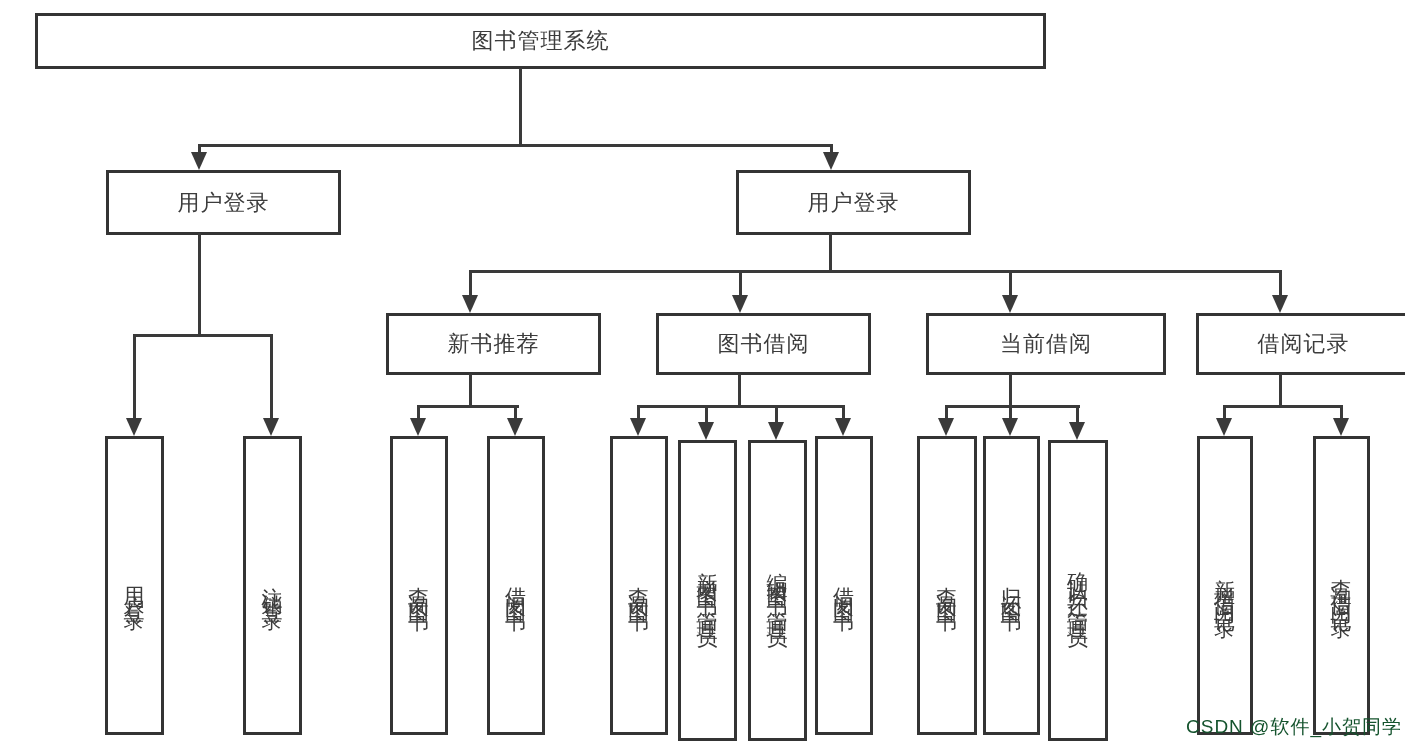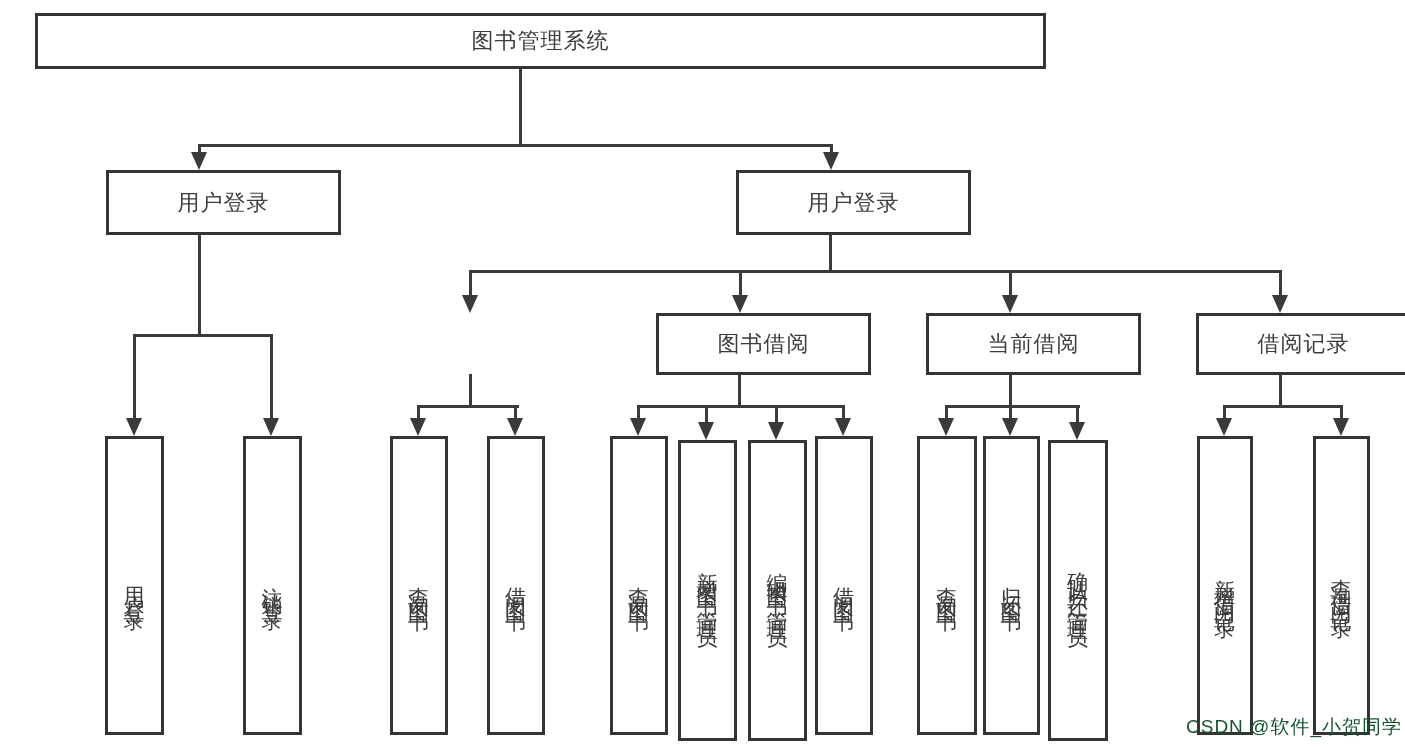--- a/index.html
+++ b/index.html
@@ -80,24 +80,27 @@
   <div class="line" style="left:469px;top:270px;width:813px;height:3px;"></div>
   <div class="line" style="left:469px;top:270px;width:3px;height:27px;"></div>
   <div class="arrow" style="left:462px;top:295px;"></div>
   <div class="line" style="left:739px;top:270px;width:3px;height:27px;"></div>
   <div class="arrow" style="left:732px;top:295px;"></div>
   <div class="line" style="left:1009px;top:270px;width:3px;height:27px;"></div>
   <div class="arrow" style="left:1002px;top:295px;"></div>
   <div class="line" style="left:1279px;top:270px;width:3px;height:27px;"></div>
   <div class="arrow" style="left:1272px;top:295px;"></div>
 
+  <div class="node h" style="left:363px;top:313px;width:215px;height:62px;">
+    <span>新书推荐</span>
+  </div>
   <div class="node h" style="left:633px;top:313px;width:215px;height:62px;">
     <span>图书借阅</span>
   </div>
-  <div class="node h" style="left:903px;top:313px;width:215px;height:62px;">
+  <div class="node h" style="left:903px;top:313px;width:240px;height:62px;">
     <span>当前借阅</span>
   </div>
   <div class="node h" style="left:1173px;top:313px;width:215px;height:62px;">
     <span>借阅记录</span>
   </div>
 
   <div class="line" style="left:469px;top:374px;width:3px;height:33px;"></div>
   <div class="line" style="left:417px;top:405px;width:102px;height:3px;"></div>
   <div class="line" style="left:417px;top:405px;width:3px;height:15px;"></div>
   <div class="arrow" style="left:410px;top:418px;"></div>

